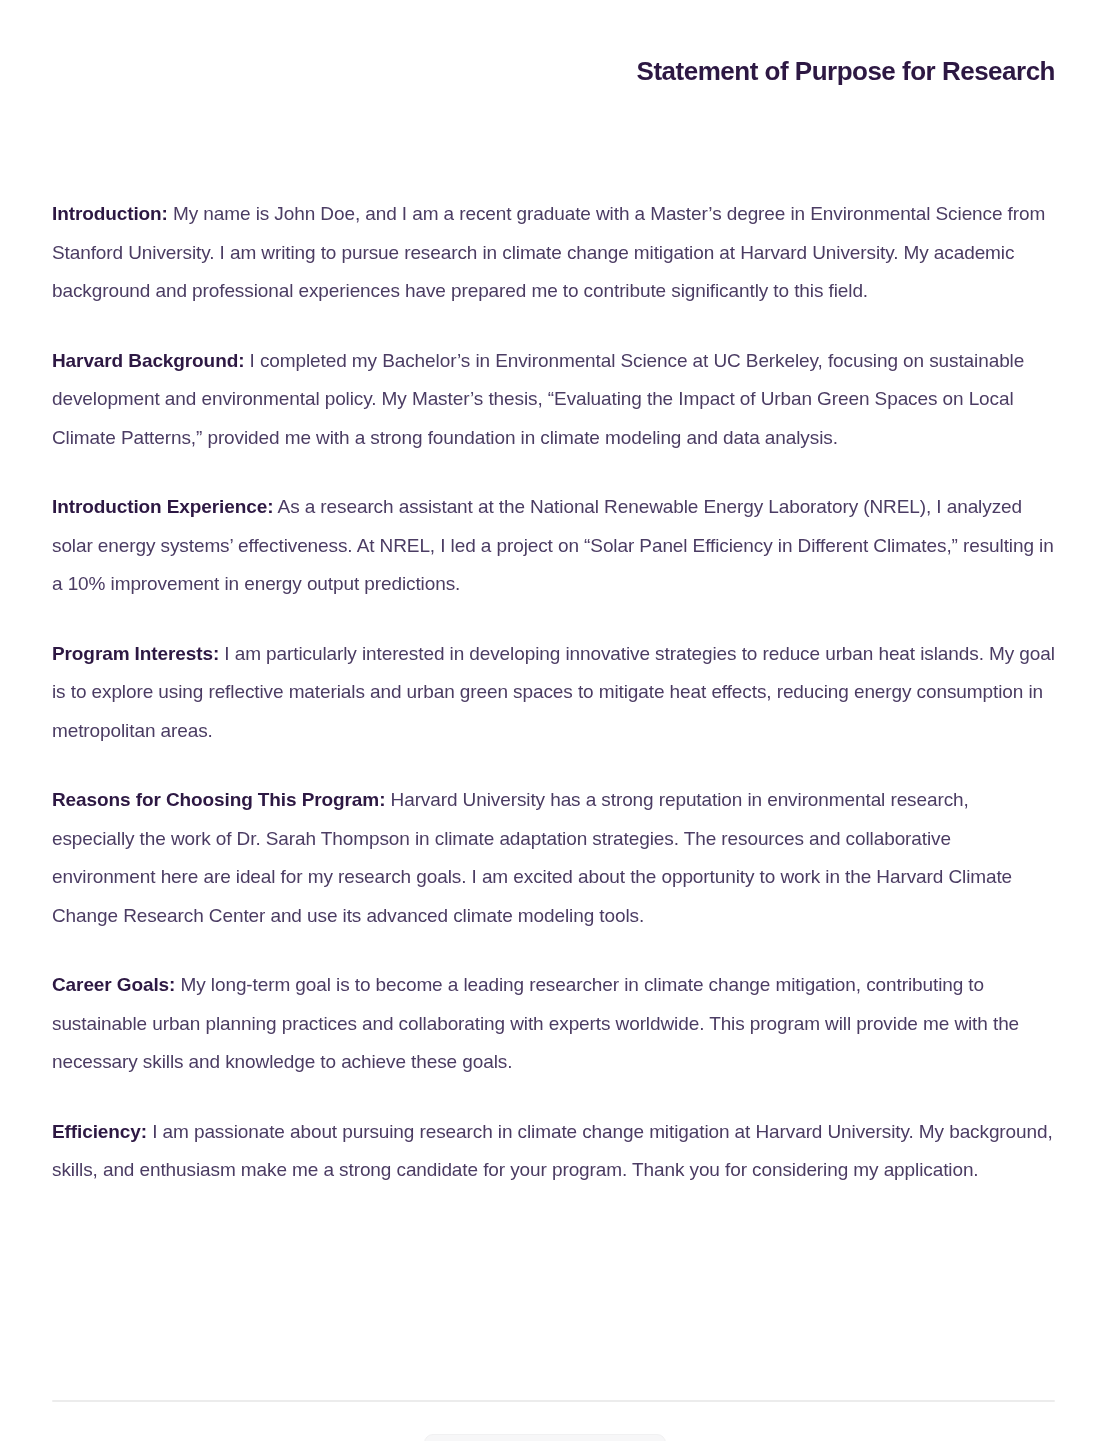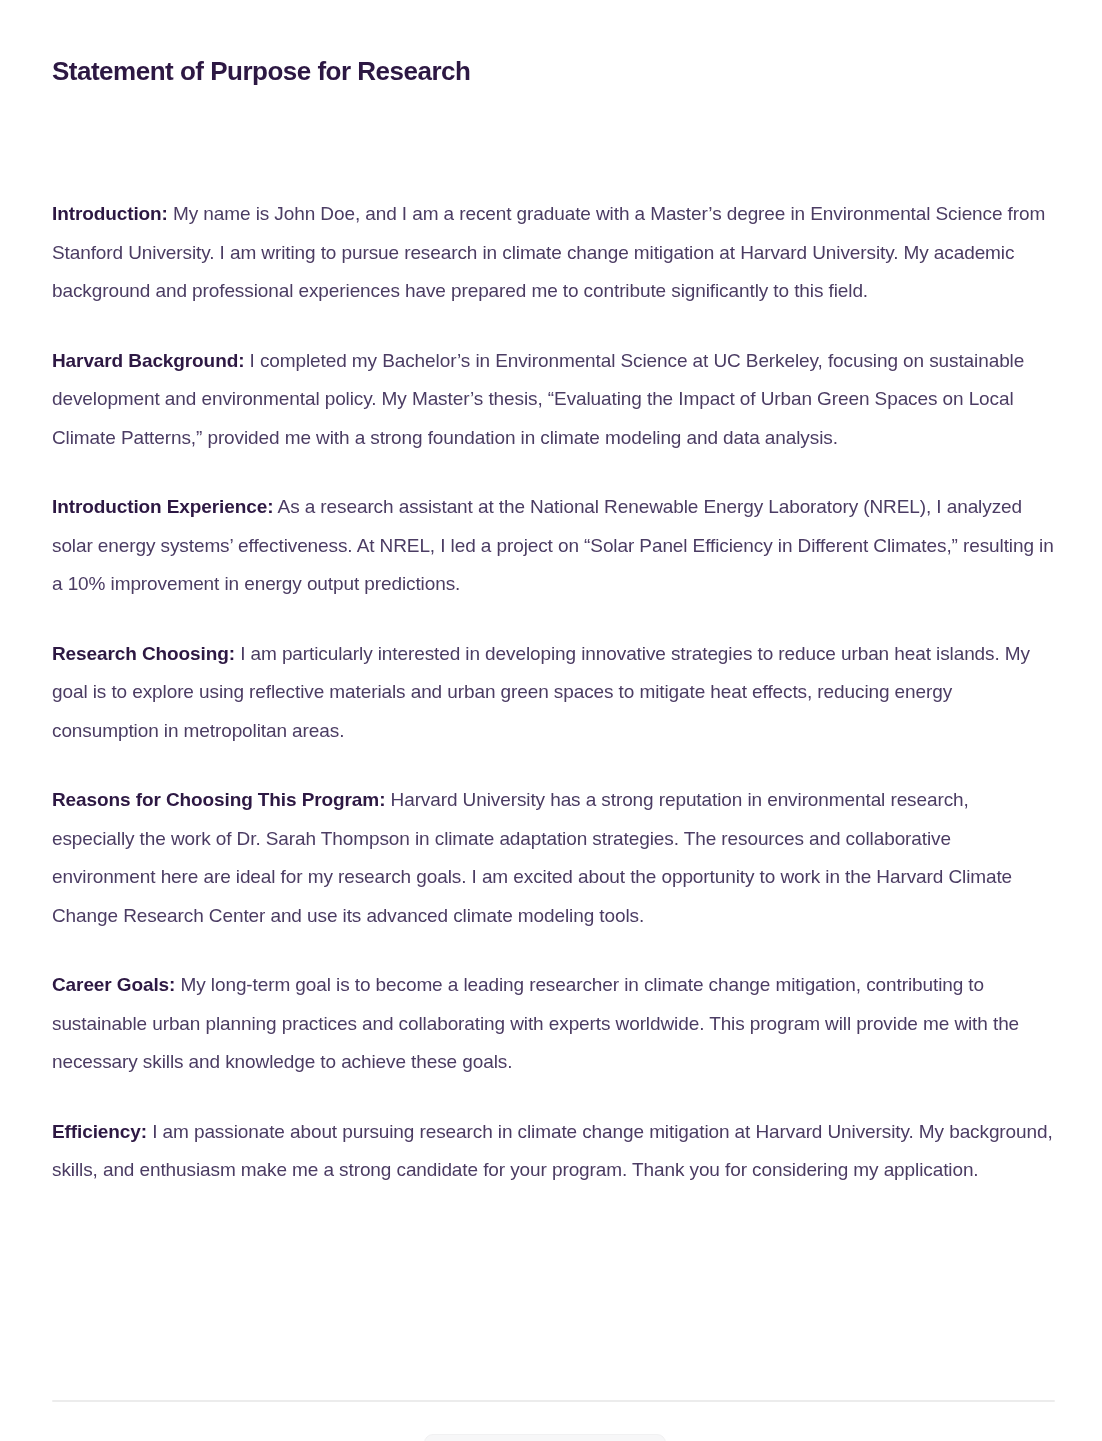--- a/index.html
+++ b/index.html
@@ -16,21 +16,21 @@
   }
   .page {
     padding: 55px 47px 0 52px;
   }
   .doc-title {
     margin: 0;
     font-size: 26px;
     line-height: 32px;
     font-weight: 700;
     letter-spacing: -0.5px;
-    text-align: left;
+    text-align: right;
     color: #2d1843;
   }
   .paragraphs {
     margin-top: 108px;
   }
   .para {
     margin: 0 0 31px 0;
     font-size: 19px;
     line-height: 38.5px;
     color: #4b3c63;
@@ -79,21 +79,21 @@
       <strong>Harvard Background:</strong>
       <span>I completed my Bachelor’s in Environmental Science at UC Berkeley, focusing on sustainable development and environmental policy. My Master’s thesis, “Evaluating the Impact of Urban Green Spaces on Local Climate Patterns,” provided me with a strong foundation in climate modeling and data analysis.</span>
     </p>
 
     <p class="para">
       <strong>Introduction Experience:</strong>
       <span>As a research assistant at the National Renewable Energy Laboratory (NREL), I analyzed solar energy systems’ effectiveness. At NREL, I led a project on “Solar Panel Efficiency in Different Climates,” resulting in a 10% improvement in energy output predictions.</span>
     </p>
 
     <p class="para">
-      <strong>Research Choosing:</strong>
+      <strong>Program Interests:</strong>
       <span>I am particularly interested in developing innovative strategies to reduce urban heat islands. My goal is to explore using reflective materials and urban green spaces to mitigate heat effects, reducing energy consumption in metropolitan areas.</span>
     </p>
 
     <p class="para">
       <strong>Reasons for Choosing This Program:</strong>
       <span>Harvard University has a strong reputation in environmental research, especially the work of Dr. Sarah Thompson in climate adaptation strategies. The resources and collaborative environment here are ideal for my research goals. I am excited about the opportunity to work in the Harvard Climate Change Research Center and use its advanced climate modeling tools.</span>
     </p>
 
     <p class="para">
       <strong>Career Goals:</strong>

